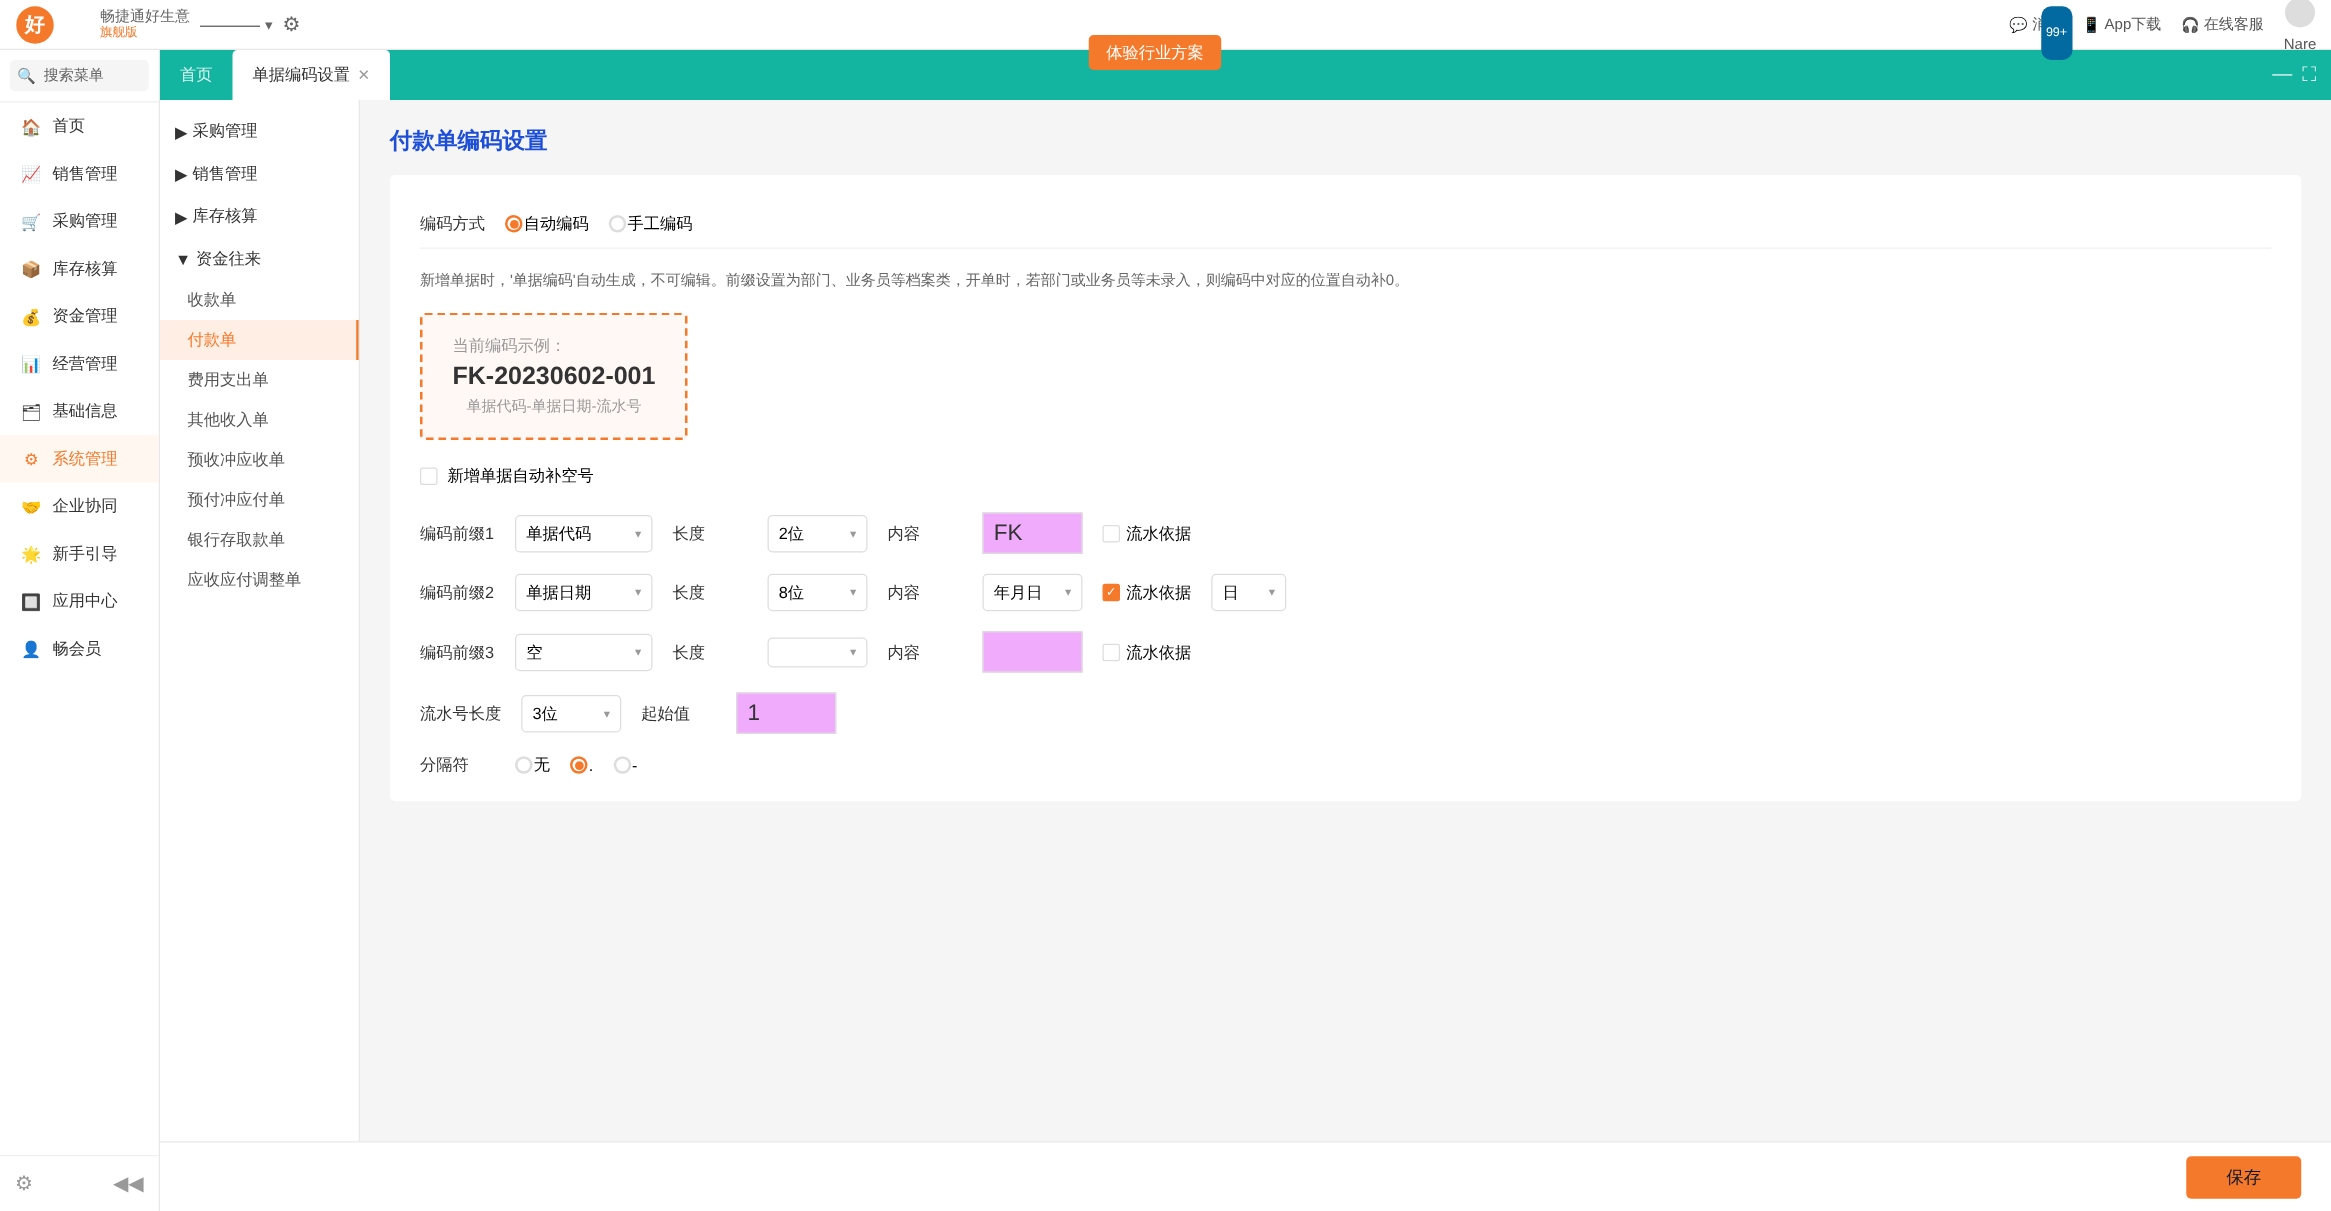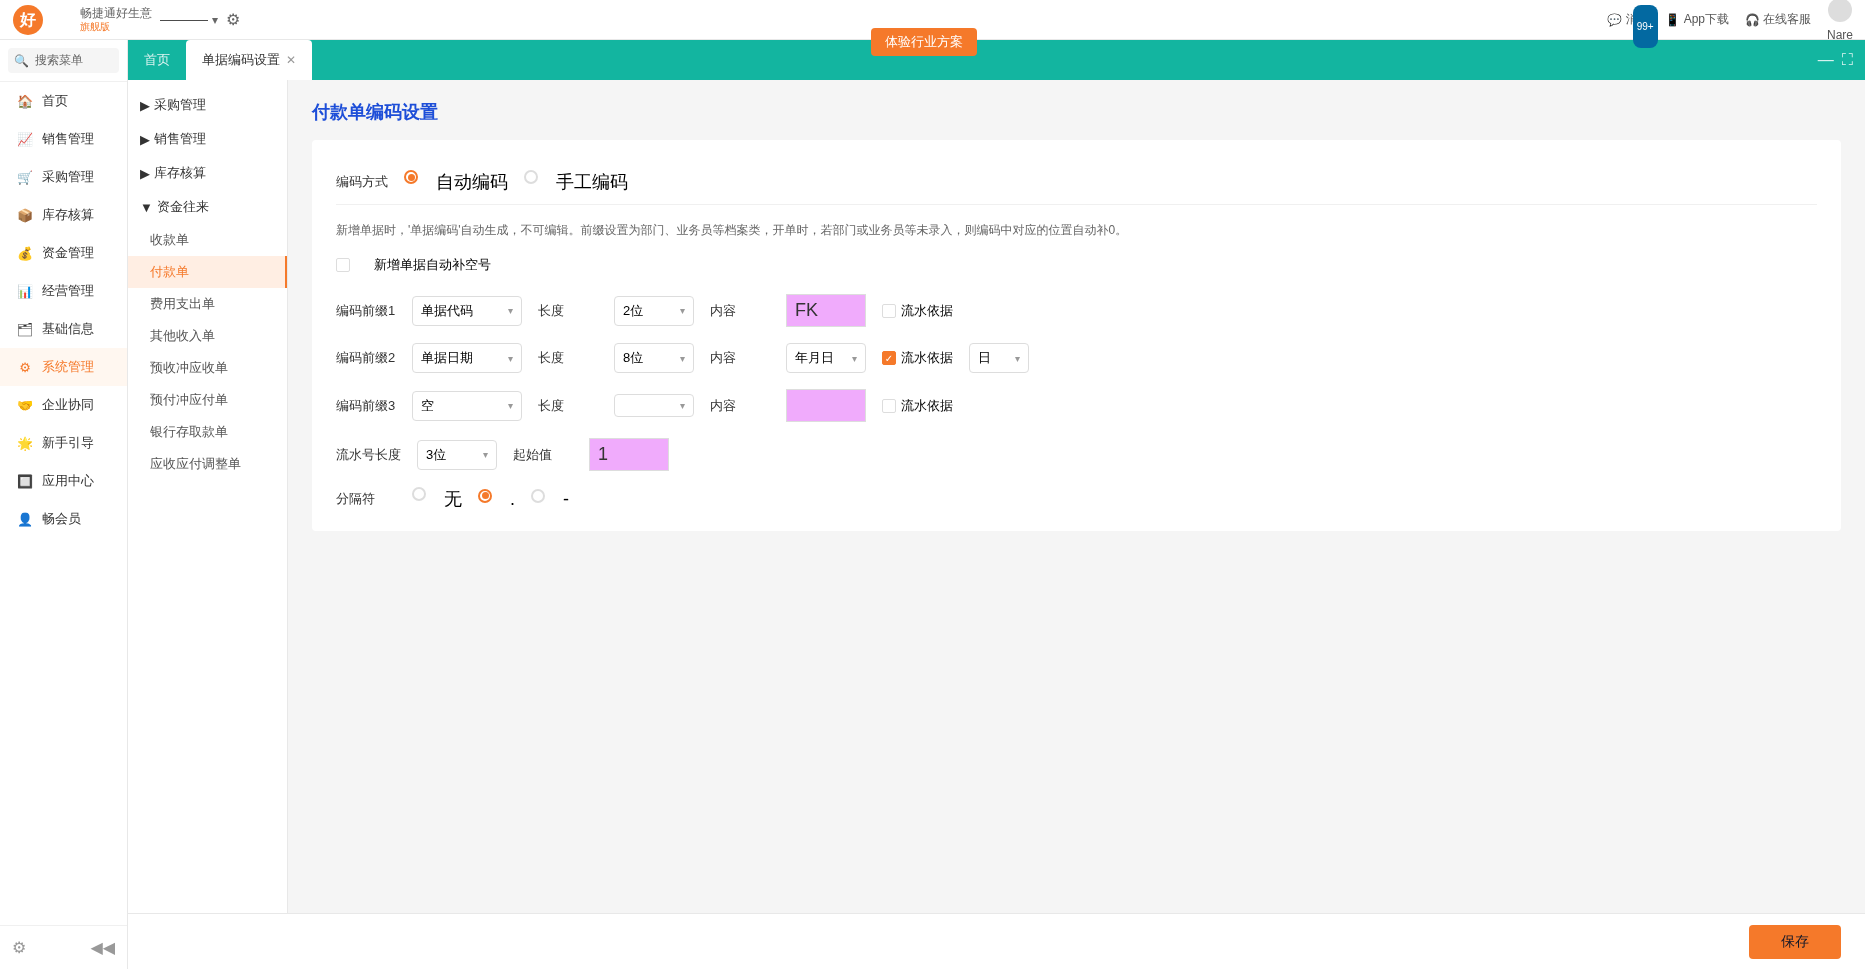--- a/index.html
+++ b/index.html
@@ -168,21 +168,21 @@
 
     .encode-mode-row {
       display: flex;
       align-items: center;
       gap: 16px;
       padding: 10px 0;
       border-bottom: 1px solid #f0f0f0;
       margin-bottom: 16px;
     }
     .encode-mode-label { color: #333; font-size: 13px; }
-    .radio-item { display: flex; gap: 18px; cursor: pointer; font-size: 18px; }
+    .radio-item { display: flex; align-items: center; gap: 1px; cursor: pointer; font-size: 13px; }
     .radio-circle {
       width: 14px; height: 14px; border-radius: 50%; border: 2px solid #ddd;
       display: flex; align-items: center; justify-content: center;
     }
     .radio-circle.checked { border-color: #f5792a; }
     .radio-circle.checked::after {
       content: ''; width: 7px; height: 7px; border-radius: 50%; background: #f5792a;
     }
 
     .info-text {
@@ -208,21 +208,21 @@
     .preview-desc {
       font-size: 12px;
       color: #999;
       text-align: center;
       margin-top: 4px;
     }
 
     .checkbox-row {
       display: flex;
       align-items: center;
-      gap: 24px;
+      gap: 8px;
       margin-bottom: 20px;
     }
     .checkbox-box {
       width: 14px; height: 14px; border: 1px solid #ddd; border-radius: 2px;
       display: flex; align-items: center; justify-content: center; cursor: pointer;
     }
     .checkbox-box.checked { background: #f5792a; border-color: #f5792a; color: #fff; font-size: 10px; }
 
     
     .form-row {
@@ -462,20 +462,25 @@
           <div class="radio-item">
             <div class="radio-circle"></div>
             <span>手工编码</span>
           </div>
         </div>
 
         
         <div class="info-text">新增单据时，'单据编码'自动生成，不可编辑。前缀设置为部门、业务员等档案类，开单时，若部门或业务员等未录入，则编码中对应的位置自动补0。</div>
 
         
+        <div class="preview-box">
+          <div style="font-size:13px;color:#999;margin-bottom:4px;">当前编码示例：</div>
+          <div class="preview-code">FK-20230602-001</div>
+          <div class="preview-desc">单据代码-单据日期-流水号</div>
+        </div>
 
         
         <div class="checkbox-row">
           <div class="checkbox-box"></div>
           <span>新增单据自动补空号</span>
         </div>
 
         
         <div class="form-row">
           <span class="form-label">编码前缀1</span>

